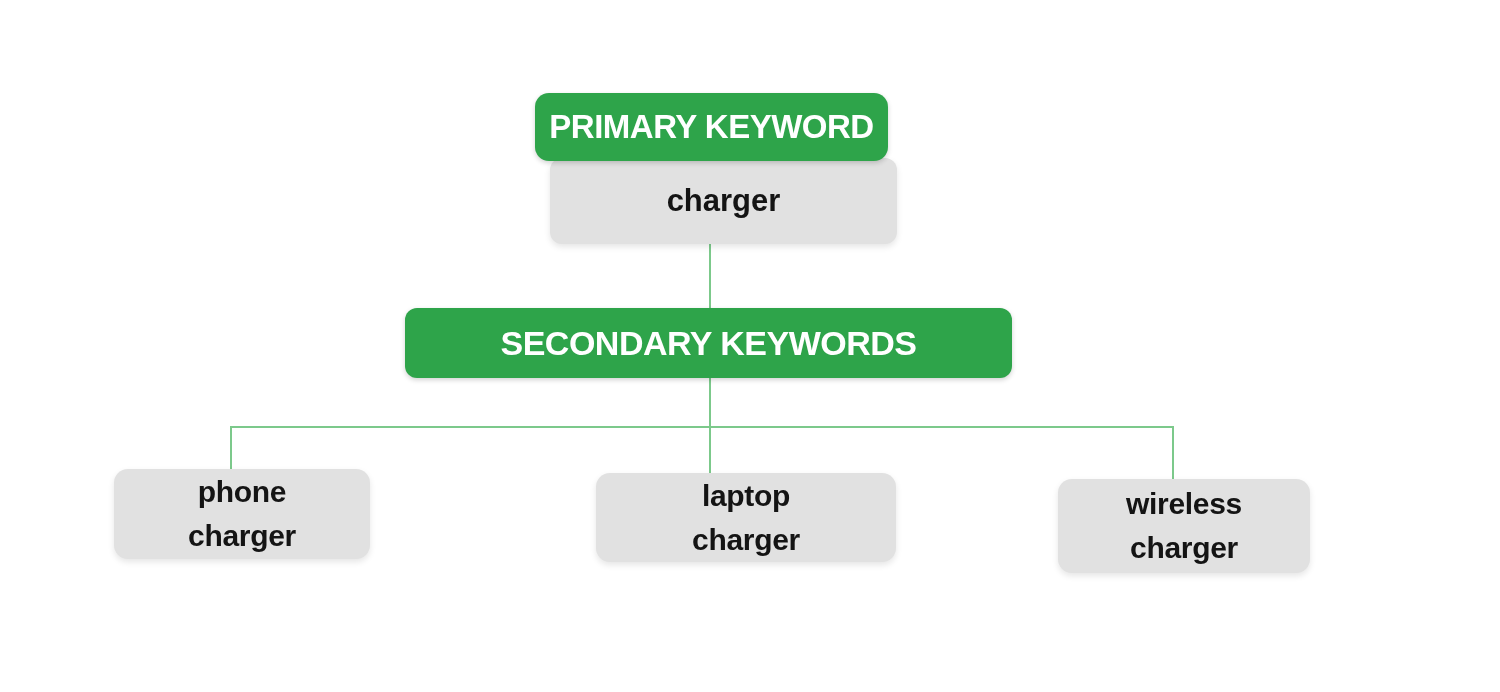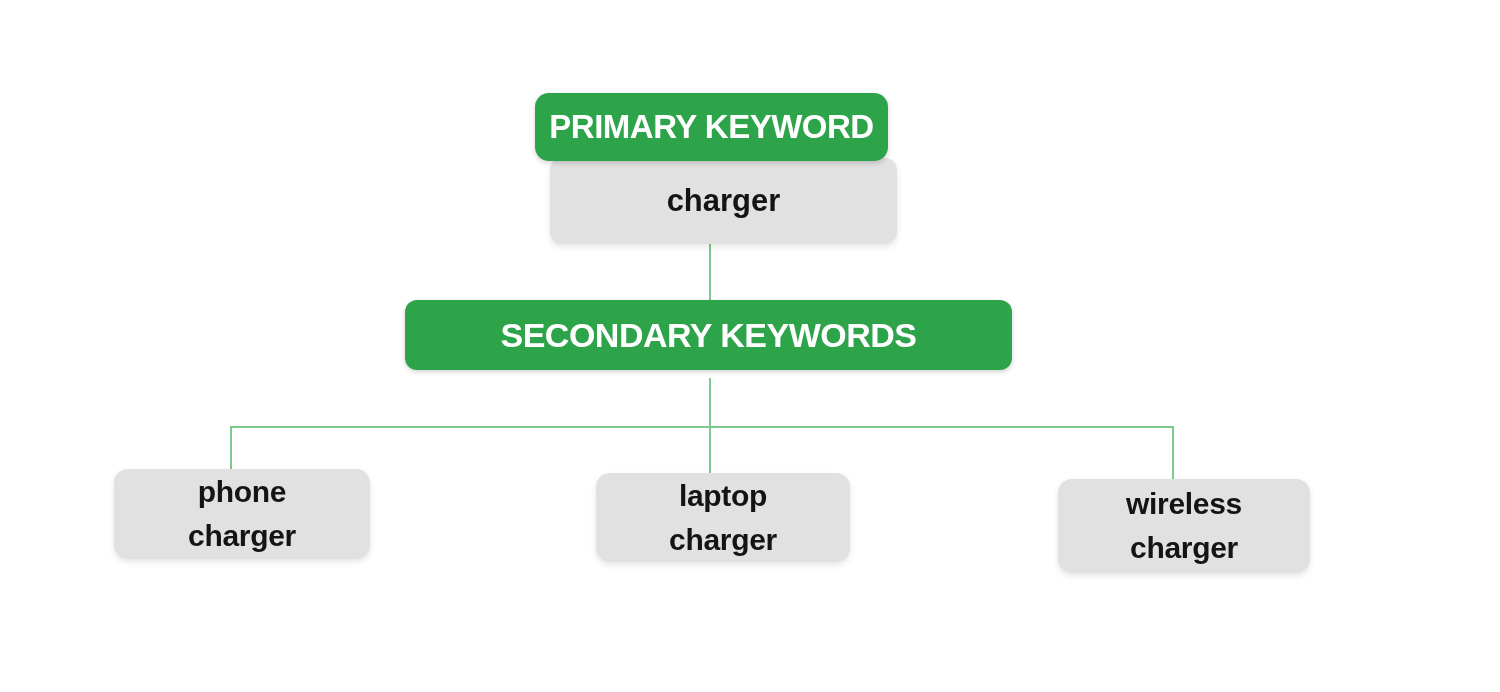--- a/index.html
+++ b/index.html
@@ -45,31 +45,31 @@
   .primary-label {
     left: 535px; top: 93px; width: 353px; height: 68px;
     font-size: 33px;
   }
   .primary-value {
     left: 537px; top: 158px; width: 347px; height: 86px;
     font-size: 31px;
     border-radius: 12px;
   }
   .secondary-label {
-    left: 405px; top: 300px; width: 607px; height: 70px;
+    left: 405px; top: 308px; width: 607px; height: 70px;
     font-size: 34px;
     border-radius: 12px;
   }
   .leaf {
     font-size: 30px;
     line-height: 44px;
     letter-spacing: -0.3px;
   }
   .leaf-phone    { left: 101px;  top: 469px; width: 256px; height: 90px; }
-  .leaf-laptop   { left: 583px;  top: 473px; width: 254px; height: 89px; }
+  .leaf-laptop   { left: 583px;  top: 473px; width: 300px; height: 89px; }
   .leaf-wireless { left: 1045px; top: 479px; width: 252px; height: 94px; }
   .line {
     position: absolute;
     background: var(--line, #7cc98b);
     z-index: 0;
   }
   .line-v1    { left: 709px;  top: 244px; width: 2px;   height: 64px; }
   .line-v2    { left: 709px;  top: 378px; width: 2px;   height: 48px; }
   .line-h     { left: 230px;  top: 426px; width: 944px; height: 2px;  }
   .line-dropl { left: 230px;  top: 428px; width: 2px;   height: 45px; }

